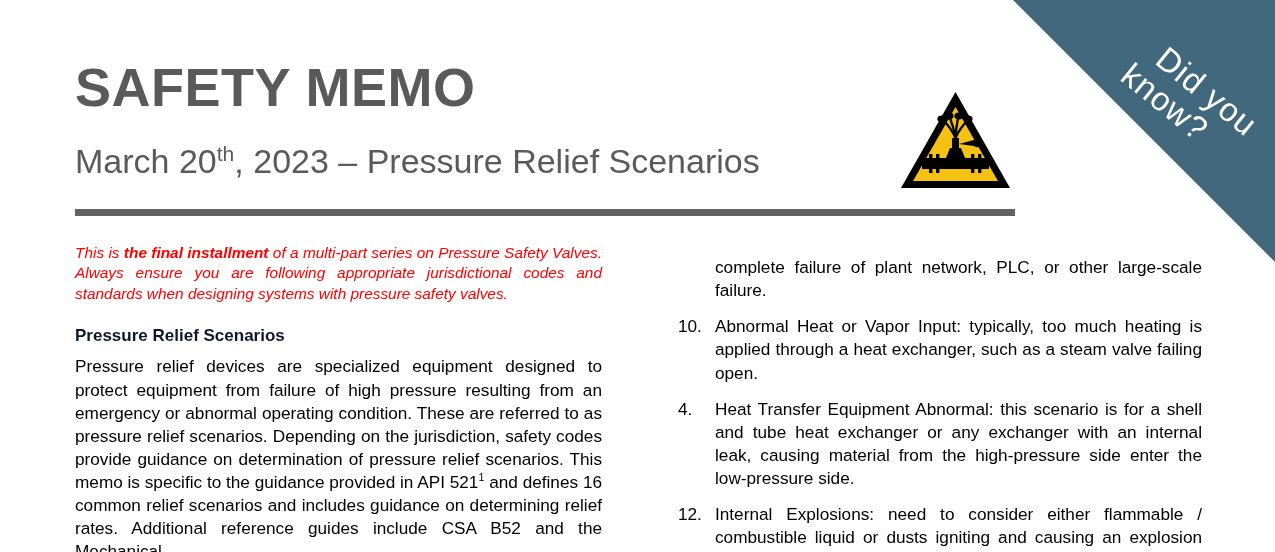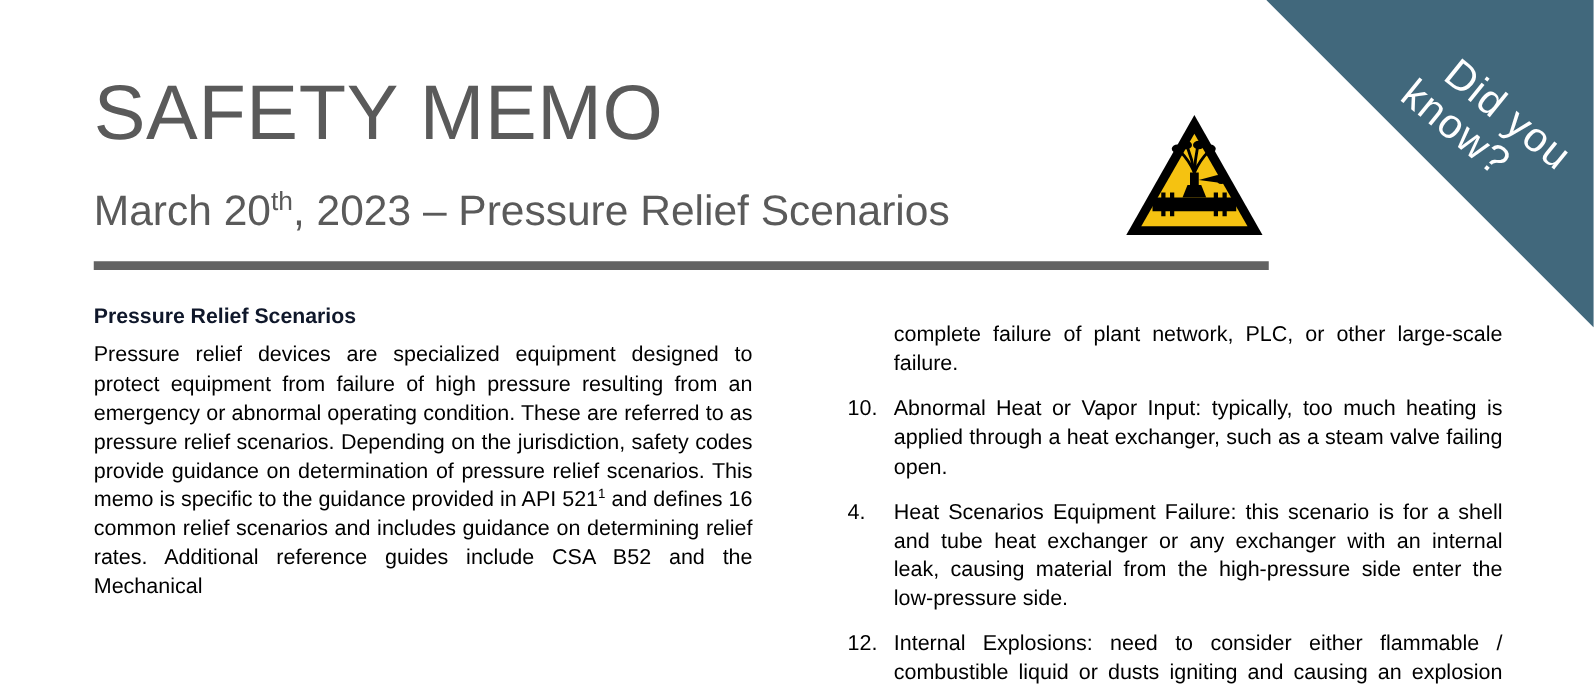--- a/index.html
+++ b/index.html
@@ -53,22 +53,22 @@
   #corner-banner .bl2 { display:block; transform: translateX(-2px) rotate(-6deg); }
 
   
   #header {
     position: absolute;
     left: 75px;
     top: 60px;
     width: 960px;
   }
   #page-title {
-    font-size: 62px;
-    font-weight: 400;
+    font-size: 54px;
+    font-weight: 700;
     color: #5a5a5a;
     letter-spacing: 0.5px;
     line-height: 1;
     margin: 0;
   }
   #subtitle {
     font-size: 34px;
     font-weight: 400;
     color: #5a5a5a;
     margin: 0;
@@ -221,36 +221,37 @@
       <ellipse cx="51" cy="28" rx="4.6" ry="3.4"></ellipse>
       <ellipse cx="61" cy="28" rx="4.6" ry="3.4"></ellipse>
       <ellipse cx="70" cy="31" rx="4.6" ry="3.4"></ellipse>
     </g>
   </svg>
 </div>
 
 <div id="content">
 
   <div id="col-left">
+    <p class="intro-note"><span>This is </span><b>the final installment</b><span> of a multi-part series on Pressure Safety Valves. Always ensure you are following appropriate jurisdictional codes and standards when designing systems with pressure safety valves.</span></p>
 
     <h2 class="section-heading">Pressure Relief Scenarios</h2>
 
     <p class="body-par"><span>Pressure relief devices are specialized equipment designed to protect equipment from failure of high pressure resulting from an emergency or abnormal operating condition. These are referred to as pressure relief scenarios. Depending on the jurisdiction, safety codes provide guidance on determination of pressure relief scenarios. This memo is specific to the guidance provided in API 521</span><sup>1</sup><span> and defines 16 common relief scenarios and includes guidance on determining relief rates. Additional reference guides include CSA B52 and the Mechanical</span></p>
   </div>
 
   <div id="col-right">
     <ol class="scenario-list">
       <li class="continuation"><span>complete failure of plant network, PLC, or other large-scale failure.</span></li>
 
       <li>
         <span class="num">10.</span><span class="term">Abnormal Heat or Vapor Input:</span><span> typically, too much heating is applied through a heat exchanger, such as a steam valve failing open.</span>
       </li>
 
       <li>
-        <span class="num">4.</span><span class="term">Heat Scenarios Equipment Failure:</span><span> this scenario is for a shell and tube heat exchanger or any exchanger with an internal leak, causing material from the high-pressure side enter the low-pressure side.</span>
+        <span class="num">4.</span><span class="term">Heat Transfer Equipment Abnormal:</span><span> this scenario is for a shell and tube heat exchanger or any exchanger with an internal leak, causing material from the high-pressure side enter the low-pressure side.</span>
       </li>
 
       <li>
         <span class="num">12.</span><span class="term">Internal Explosions:</span><span> need to consider either flammable / combustible liquid or dusts igniting and causing an explosion inside equipment. Rupture disk or vent panels should be used in this situation.</span>
       </li>
     </ol>
   </div>
 
 </div>
 

